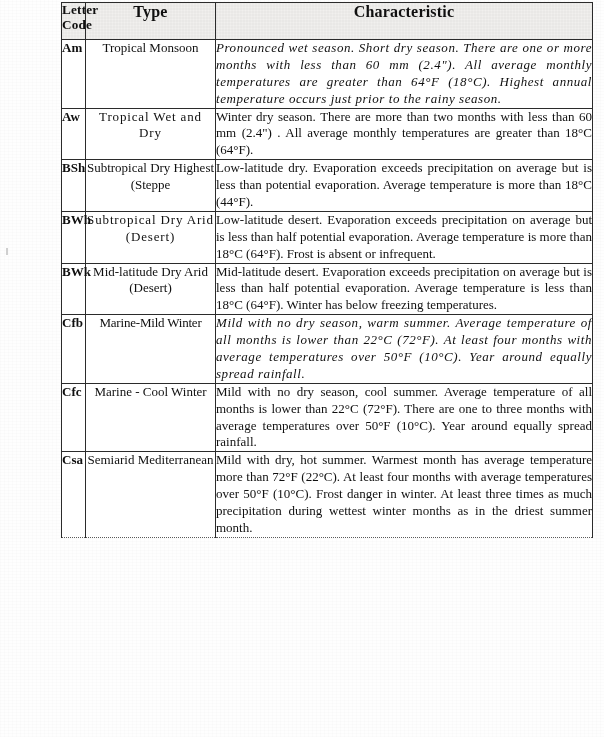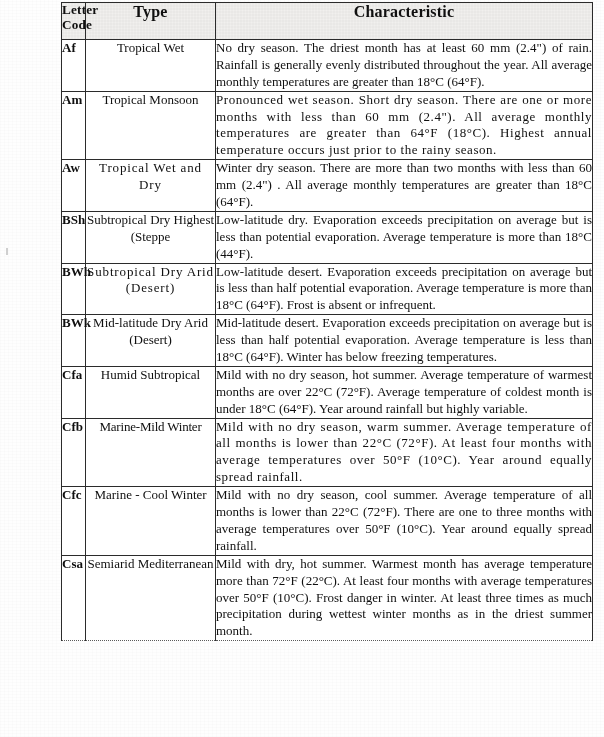--- a/index.html
+++ b/index.html
@@ -92,21 +92,21 @@
     font-size: 13px;
     text-align: justify;
     text-justify: inter-word;
     padding: 5px 7px 6px 8px;
     line-height: 1.30;
     hyphens: none;
   }
 
   
   .cell-type.tracked { letter-spacing: 0.85px; }
-  .cell-char.tracked { letter-spacing: 0.55px; }
+  .cell-char.tracked { letter-spacing: 0.55px; font-style: italic; }
   .cell-type.tight   { letter-spacing: -0.2px; }
 
   tbody tr td { background: #ffffff; }
 
   
   tbody tr:last-child td {
     border-bottom: 1px dotted #5a5a5a;
   }
 
   .sep-mark {
@@ -134,25 +134,20 @@
       </colgroup>
       <thead>
         <tr>
           <th class="h-code">Letter Code</th>
           <th class="h-type">Type</th>
           <th class="h-char">Characteristic</th>
         </tr>
       </thead>
       <tbody>
 
-        <tr>
-          <td class="cell-code">Af</td>
-          <td class="cell-type">Tropical Wet</td>
-          <td class="cell-char">No dry season. The driest month has at least 60 mm (2.4") of rain. Rainfall is generally evenly distributed throughout the year. All average monthly temperatures are greater than 18°C  (64°F).</td>
-        </tr>
 
         <tr>
           <td class="cell-code">Am</td>
           <td class="cell-type">Tropical Monsoon</td>
           <td class="cell-char tracked">Pronounced wet season. Short dry season. There are one or more months with less than 60 mm (2.4"). All average monthly temperatures are greater than 64°F (18°C). Highest annual temperature occurs just prior to the rainy season.</td>
         </tr>
 
         <tr>
           <td class="cell-code">Aw</td>
           <td class="cell-type tracked">Tropical Wet and Dry</td>
@@ -171,25 +166,20 @@
           <td class="cell-type tracked">Subtropical Dry Arid (Desert)</td>
           <td class="cell-char">Low-latitude desert. Evaporation exceeds precipitation on average but is less than half potential evaporation. Average temperature is more than 18°C  (64°F). Frost is absent or infrequent.</td>
         </tr>
 
         <tr>
           <td class="cell-code">BWk</td>
           <td class="cell-type">Mid-latitude Dry Arid (Desert)</td>
           <td class="cell-char">Mid-latitude desert. Evaporation exceeds precipitation on average but is less than half potential evaporation. Average temperature is less than 18°C  (64°F). Winter has below freezing temperatures.</td>
         </tr>
 
-        <tr>
-          <td class="cell-code">Cfa</td>
-          <td class="cell-type">Humid Subtropical</td>
-          <td class="cell-char">Mild with no dry season, hot summer. Average temperature of warmest months are over 22°C (72°F). Average temperature of coldest month is under 18°C (64°F). Year around rainfall but highly variable.</td>
-        </tr>
 
         <tr>
           <td class="cell-code">Cfb</td>
           <td class="cell-type tight">Marine-Mild Winter</td>
           <td class="cell-char tracked">Mild with no dry season, warm summer. Average temperature of all months is lower than 22°C (72°F). At least four months with average temperatures over 50°F (10°C). Year around equally spread rainfall.</td>
         </tr>
 
         <tr>
           <td class="cell-code">Cfc</td>
           <td class="cell-type">Marine - Cool Winter</td>

